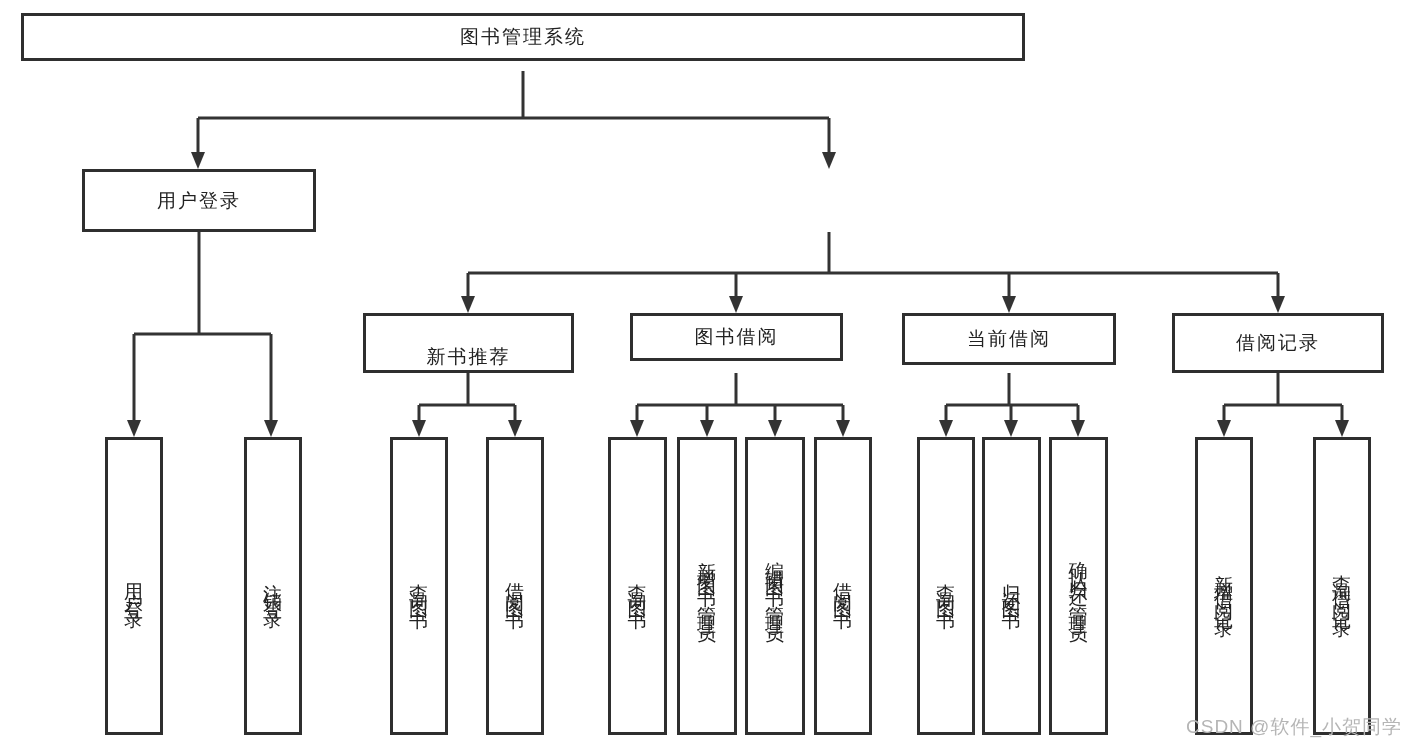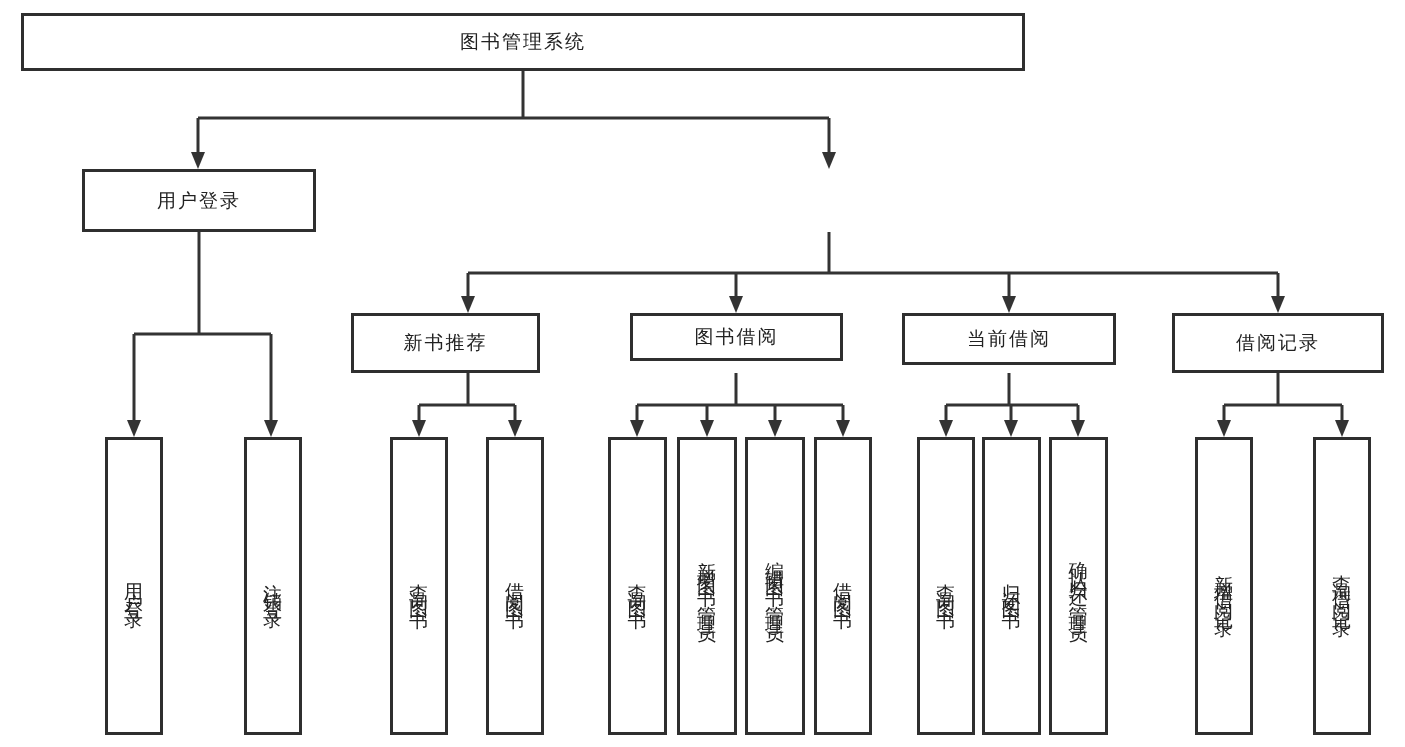--- a/index.html
+++ b/index.html
@@ -112,29 +112,29 @@
       <polygon points="768,420 782,420 775,437"></polygon>
       <polygon points="836,420 850,420 843,437"></polygon>
       <polygon points="939,420 953,420 946,437"></polygon>
       <polygon points="1004,420 1018,420 1011,437"></polygon>
       <polygon points="1071,420 1085,420 1078,437"></polygon>
       <polygon points="1217,420 1231,420 1224,437"></polygon>
       <polygon points="1335,420 1349,420 1342,437"></polygon>
     </g>
   </svg>
 
-  <div class="node h" style="left:21px; top:13px; width:1004px; height:58px;">
+  <div class="node h" style="left:21px; top:13px; width:1004px; height:48px;">
     <span>图书管理系统</span>
   </div>
 
   <div class="node h" style="left:82px; top:169px; width:234px; height:63px;">
     <span>用户登录</span>
   </div>
 
-  <div class="node h" style="left:351px; top:313px; width:189px; height:60px;">
+  <div class="node h" style="left:363px; top:313px; width:211px; height:60px;align-items:flex-end;">
     <span>新书推荐</span>
   </div>
   <div class="node h" style="left:630px; top:313px; width:213px; height:48px;">
     <span>图书借阅</span>
   </div>
   <div class="node h" style="left:902px; top:313px; width:214px; height:52px;">
     <span>当前借阅</span>
   </div>
   <div class="node h" style="left:1172px; top:313px; width:212px; height:60px;">
     <span>借阅记录</span>
@@ -177,14 +177,15 @@
     <span>确认归还（管理员）</span>
   </div>
 
   <div class="node v" style="left:1195px; top:437px; width:58px; height:298px;">
     <span>新增借阅记录</span>
   </div>
   <div class="node v" style="left:1313px; top:437px; width:58px; height:298px;">
     <span>查询借阅记录</span>
   </div>
 
+  <div class="watermark">CSDN @软件_小贺同学</div>
 
 </div>
 
 </body></html>

